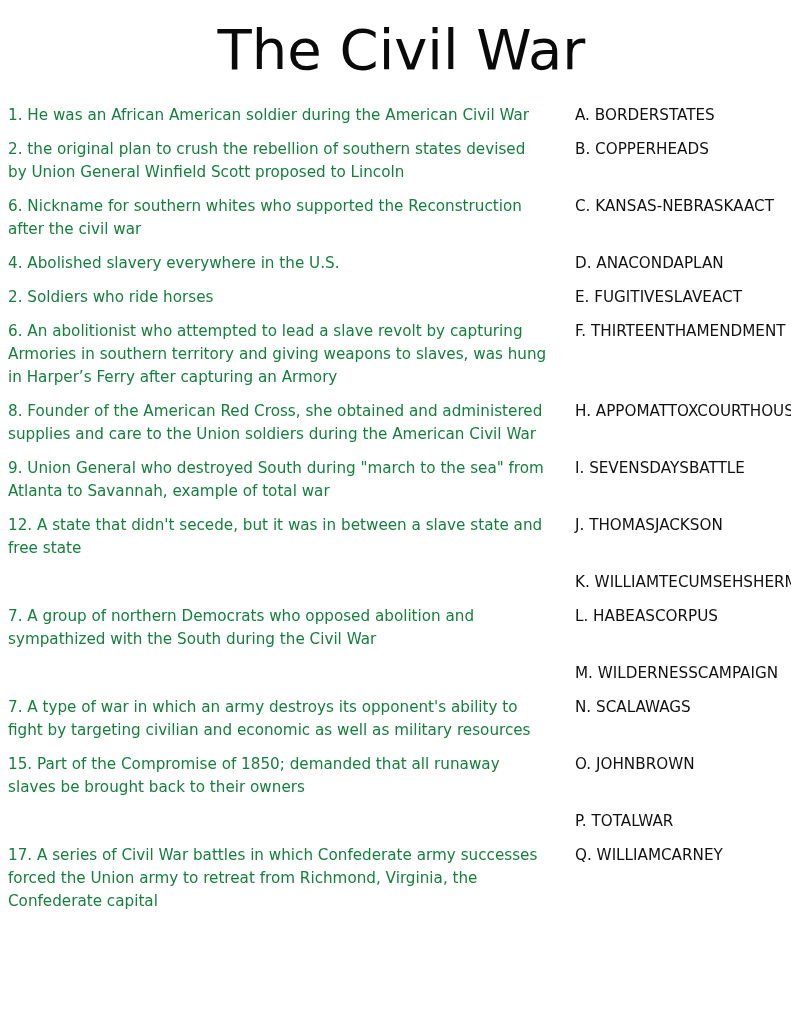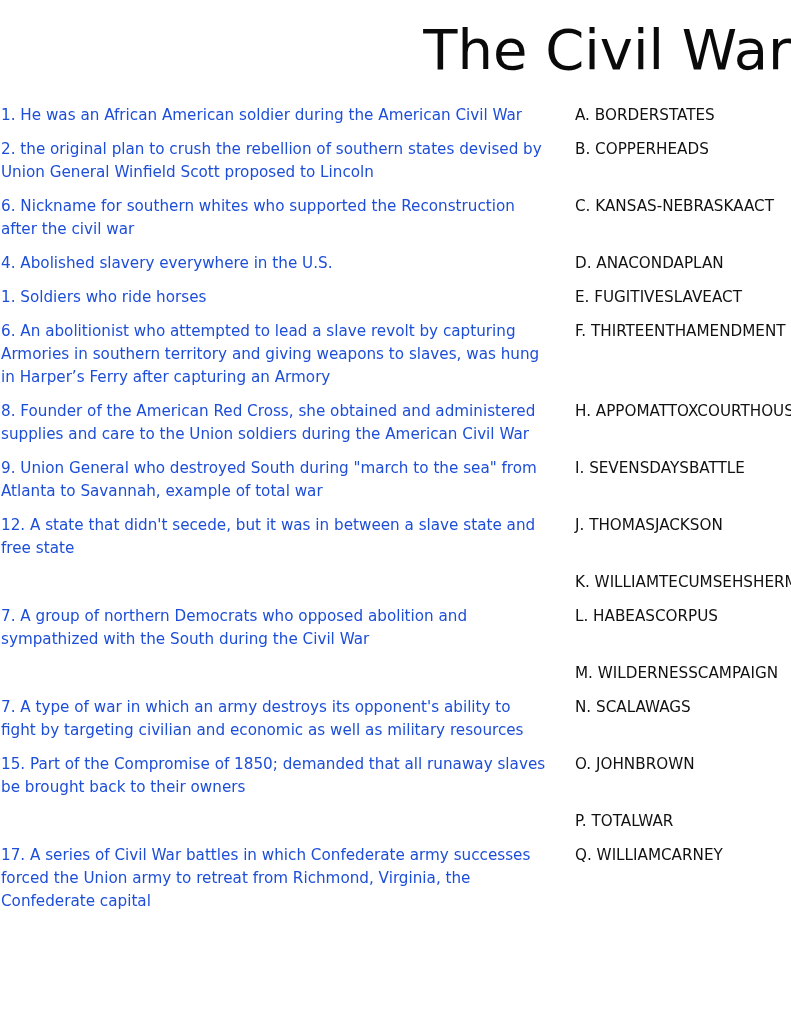--- a/index.html
+++ b/index.html
@@ -17,21 +17,21 @@
   }
   .page {
     position: relative;
     width: 791px;
     height: 1024px;
     box-sizing: border-box;
     padding: 0;
     overflow: hidden;
   }
   .title {
-    text-align: right;
+    text-align: center;
     font-size: 56px;
     font-weight: 400;
     line-height: 64px;
     letter-spacing: 0px;
     margin: 18px 0 0 0;
     padding: 0 0 0 12px;
     color: #0a0a0a;
   }
   .match-list {
     position: relative;
@@ -39,24 +39,24 @@
   }
   .row {
     position: relative;
     display: block;
     min-height: 23px;
     margin-bottom: 11px;
   }
   .question {
     display: block;
     width: 548px;
-    padding-left: 1px;
+    padding-left: 8px;
     font-size: 15.2px;
     line-height: 23px;
-    color: #1d4ed8;
+    color: #15803d;
     box-sizing: border-box;
     text-align: left;
     word-spacing: 0px;
   }
   .answer {
     position: absolute;
     left: 575px;
     top: 0;
     width: 230px;
     font-size: 15.2px;
@@ -88,21 +88,21 @@
       <span class="question">6. Nickname for southern whites who supported the Reconstruction after the civil war</span>
       <span class="answer">C. KANSAS-NEBRASKAACT</span>
     </div>
 
     <div class="row">
       <span class="question">4. Abolished slavery everywhere in the U.S.</span>
       <span class="answer">D. ANACONDAPLAN</span>
     </div>
 
     <div class="row">
-      <span class="question">1. Soldiers who ride horses</span>
+      <span class="question">2. Soldiers who ride horses</span>
       <span class="answer">E. FUGITIVESLAVEACT</span>
     </div>
 
     <div class="row">
       <span class="question">6. An abolitionist who attempted to lead a slave revolt by capturing Armories in southern territory and giving weapons to slaves, was hung in Harper’s Ferry after capturing an Armory</span>
       <span class="answer">F. THIRTEENTHAMENDMENT</span>
     </div>
 
 
     <div class="row">

